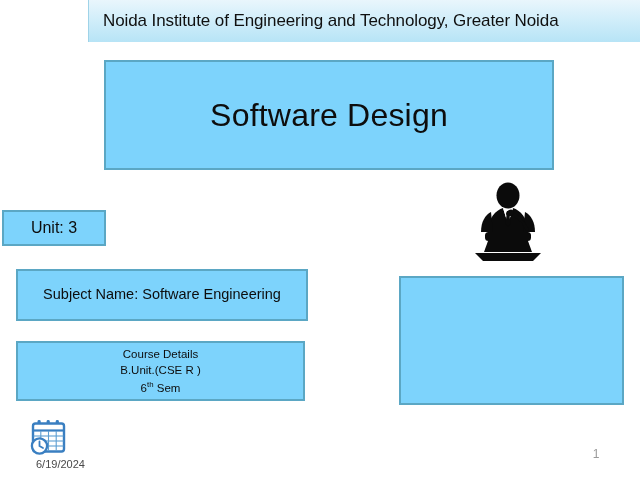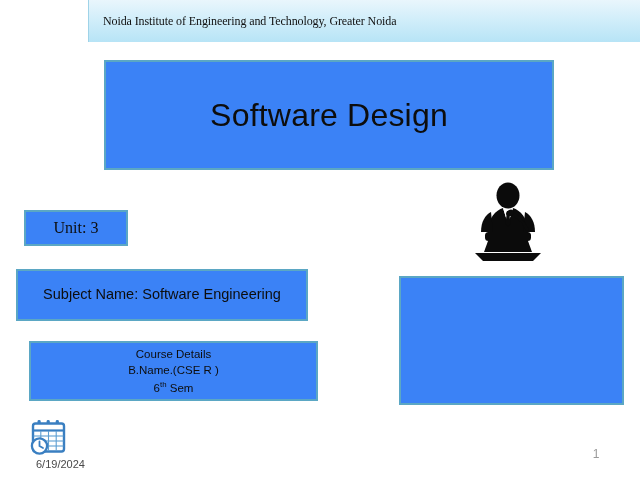--- a/index.html
+++ b/index.html
@@ -26,31 +26,30 @@
     width: 552px;
     height: 42px;
     background: linear-gradient(to bottom, #e9f6fc 0%, #d2eefa 45%, #b7e4f6 100%);
     border-left: 1px solid #9fd3e8;
     box-sizing: border-box;
     display: flex;
     align-items: center;
   }
   #institute-banner .banner-text {
     padding-left: 14px;
-    font-size: 12px;
+    font-size: 17px;
     color: #101010;
     white-space: nowrap;
     letter-spacing: -0.1px;
-    font-family: Liberation Serif, serif;
   }
 
   
   .obox {
     position: absolute;
-    background: #3b82f6;
+    background: #7dd3fc;
     border: 2px solid #5ba7c4;
     box-sizing: border-box;
   }
 
   
   #title-box {
     left: 104px;
     top: 60px;
     width: 450px;
     height: 110px;
@@ -59,28 +58,27 @@
     justify-content: center;
   }
   #title-box .title-text {
     font-size: 32px;
     color: #0d0d0d;
     letter-spacing: 0.2px;
   }
 
   
   #unit-box {
-    left: 24px;
+    left: 2px;
     top: 210px;
     width: 104px;
     height: 36px;
     display: flex;
     align-items: center;
     justify-content: center;
-    font-family: Liberation Serif, serif;
   }
   #unit-box .unit-text {
     font-size: 16px;
     color: #0d0d0d;
   }
 
   
   #subject-box {
     left: 16px;
     top: 269px;
@@ -103,21 +101,20 @@
   
   #course-box {
     left: 16px;
     top: 341px;
     width: 289px;
     height: 60px;
     display: flex;
     flex-direction: column;
     align-items: center;
     justify-content: center;
-    margin-left: 13px;
   }
   #course-box .line {
     font-size: 11.5px;
     color: #0d0d0d;
     line-height: 1.42;
     text-align: center;
     white-space: nowrap;
   }
   #course-box .line sup {
     font-size: 0.68em;
@@ -182,21 +179,21 @@
   <div id="unit-box" class="obox">
     <span class="unit-text">Unit: 3</span>
   </div>
 
   <div id="subject-box" class="obox">
     <span class="line">Subject Name:  Software Engineering</span>
   </div>
 
   <div id="course-box" class="obox">
     <span class="line">Course Details</span>
-    <span class="line">B.Name.(CSE R )</span>
+    <span class="line">B.Unit.(CSE R )</span>
     <span class="line"><span>6</span><sup>th</sup> <span>Sem</span></span>
   </div>
 
   <div id="right-empty-box" class="obox">
     <span></span>
   </div>
 
   <svg id="speaker-podium-icon" viewBox="0 0 95 80" aria-hidden="true">
 
     <ellipse cx="45" cy="13.5" rx="11.5" ry="13" fill="#0b0b0b"></ellipse>

